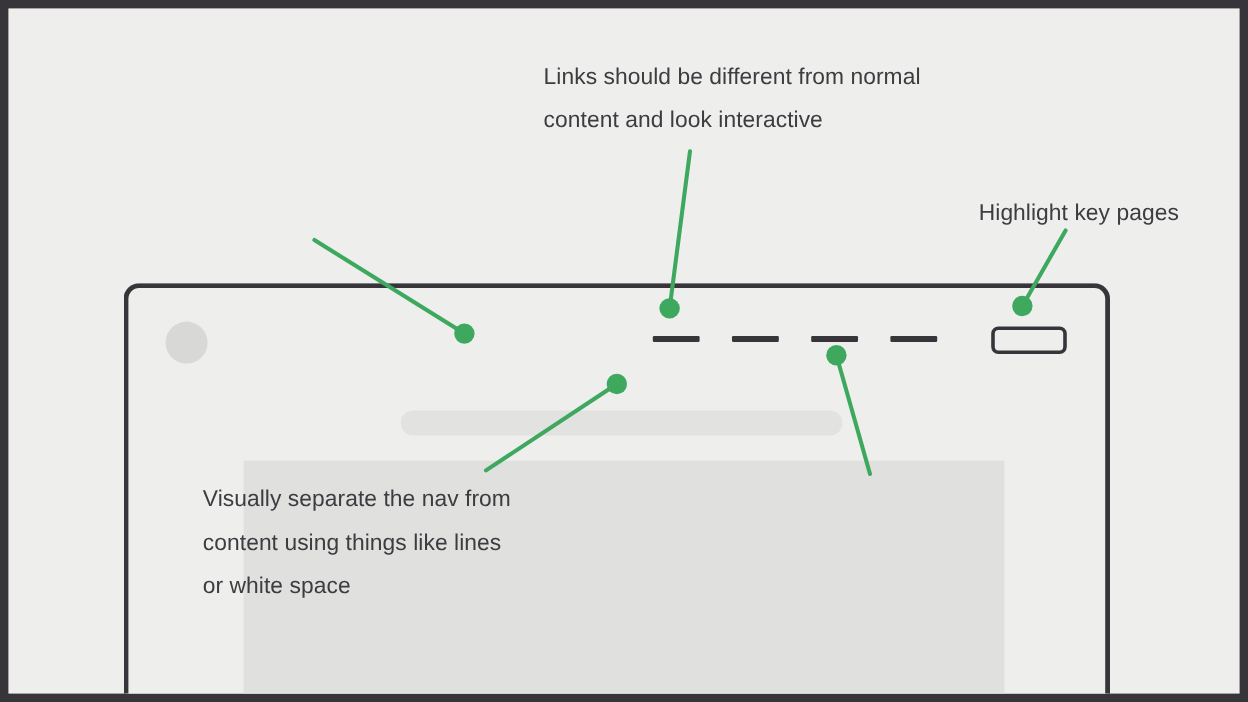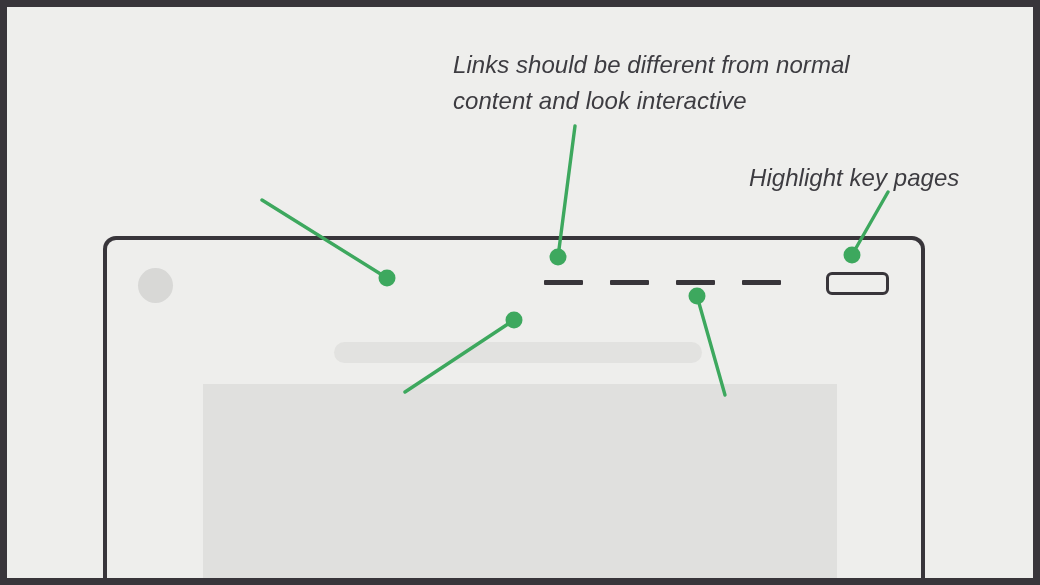--- a/index.html
+++ b/index.html
@@ -93,30 +93,29 @@
     top: 144px;          
     width: 634px;        
     height: 220px;
     background: #e0e0de;
   }
 
   
   .callout {
     position: absolute;
     color: #3d3c41;
-    font-size: 24px;
+    font-size: 19px;
     line-height: 36px;
     white-space: pre-line;
     letter-spacing: 0.05px;
-    font-style: italic;
   }
 
   #callout-nav-simple      { left:  36px; top:  77px; width: 420px; }
   #callout-links-distinct  { left: 446px; top:  40px; width: 470px; }
-  #callout-highlight-key   { left: 742px; top: 153px; width: 260px; }
+  #callout-highlight-key   { left: 762px; top: 153px; width: 260px; text-align: center; }
   #callout-separate-nav    { left: 162px; top: 392px; width: 390px; }
   #callout-big-links       { left: 573px; top: 392px; width: 330px; }
 
   
   #connector-overlay {
     position: absolute;
     left: 0; top: 0;
     width: 1026px;
     height: 571px;
     pointer-events: none;
@@ -144,20 +143,23 @@
 
     <div id="content-block"></div>
   </div>
 
 
   <div class="callout" id="callout-links-distinct">Links should be different from normal
 content and look interactive</div>
 
   <div class="callout" id="callout-highlight-key">Highlight key pages</div>
 
+  <div class="callout" id="callout-separate-nav">Visually separate the nav from
+content using things like lines
+or white space</div>
 
 
   <svg id="connector-overlay" viewBox="0 0 1026 571">
     <g id="connector-group" stroke="#3da85e" stroke-width="3.4" stroke-linecap="round" fill="#3da85e">
         <line x1="255" y1="193" x2="380" y2="271"></line>
         <circle cx="380" cy="271" r="8.5" stroke="none"></circle>
         <line x1="568" y1="119" x2="551" y2="250"></line>
         <circle cx="551" cy="250" r="8.5" stroke="none"></circle>
         <line x1="881" y1="185" x2="845" y2="248"></line>
         <circle cx="845" cy="248" r="8.5" stroke="none"></circle>

